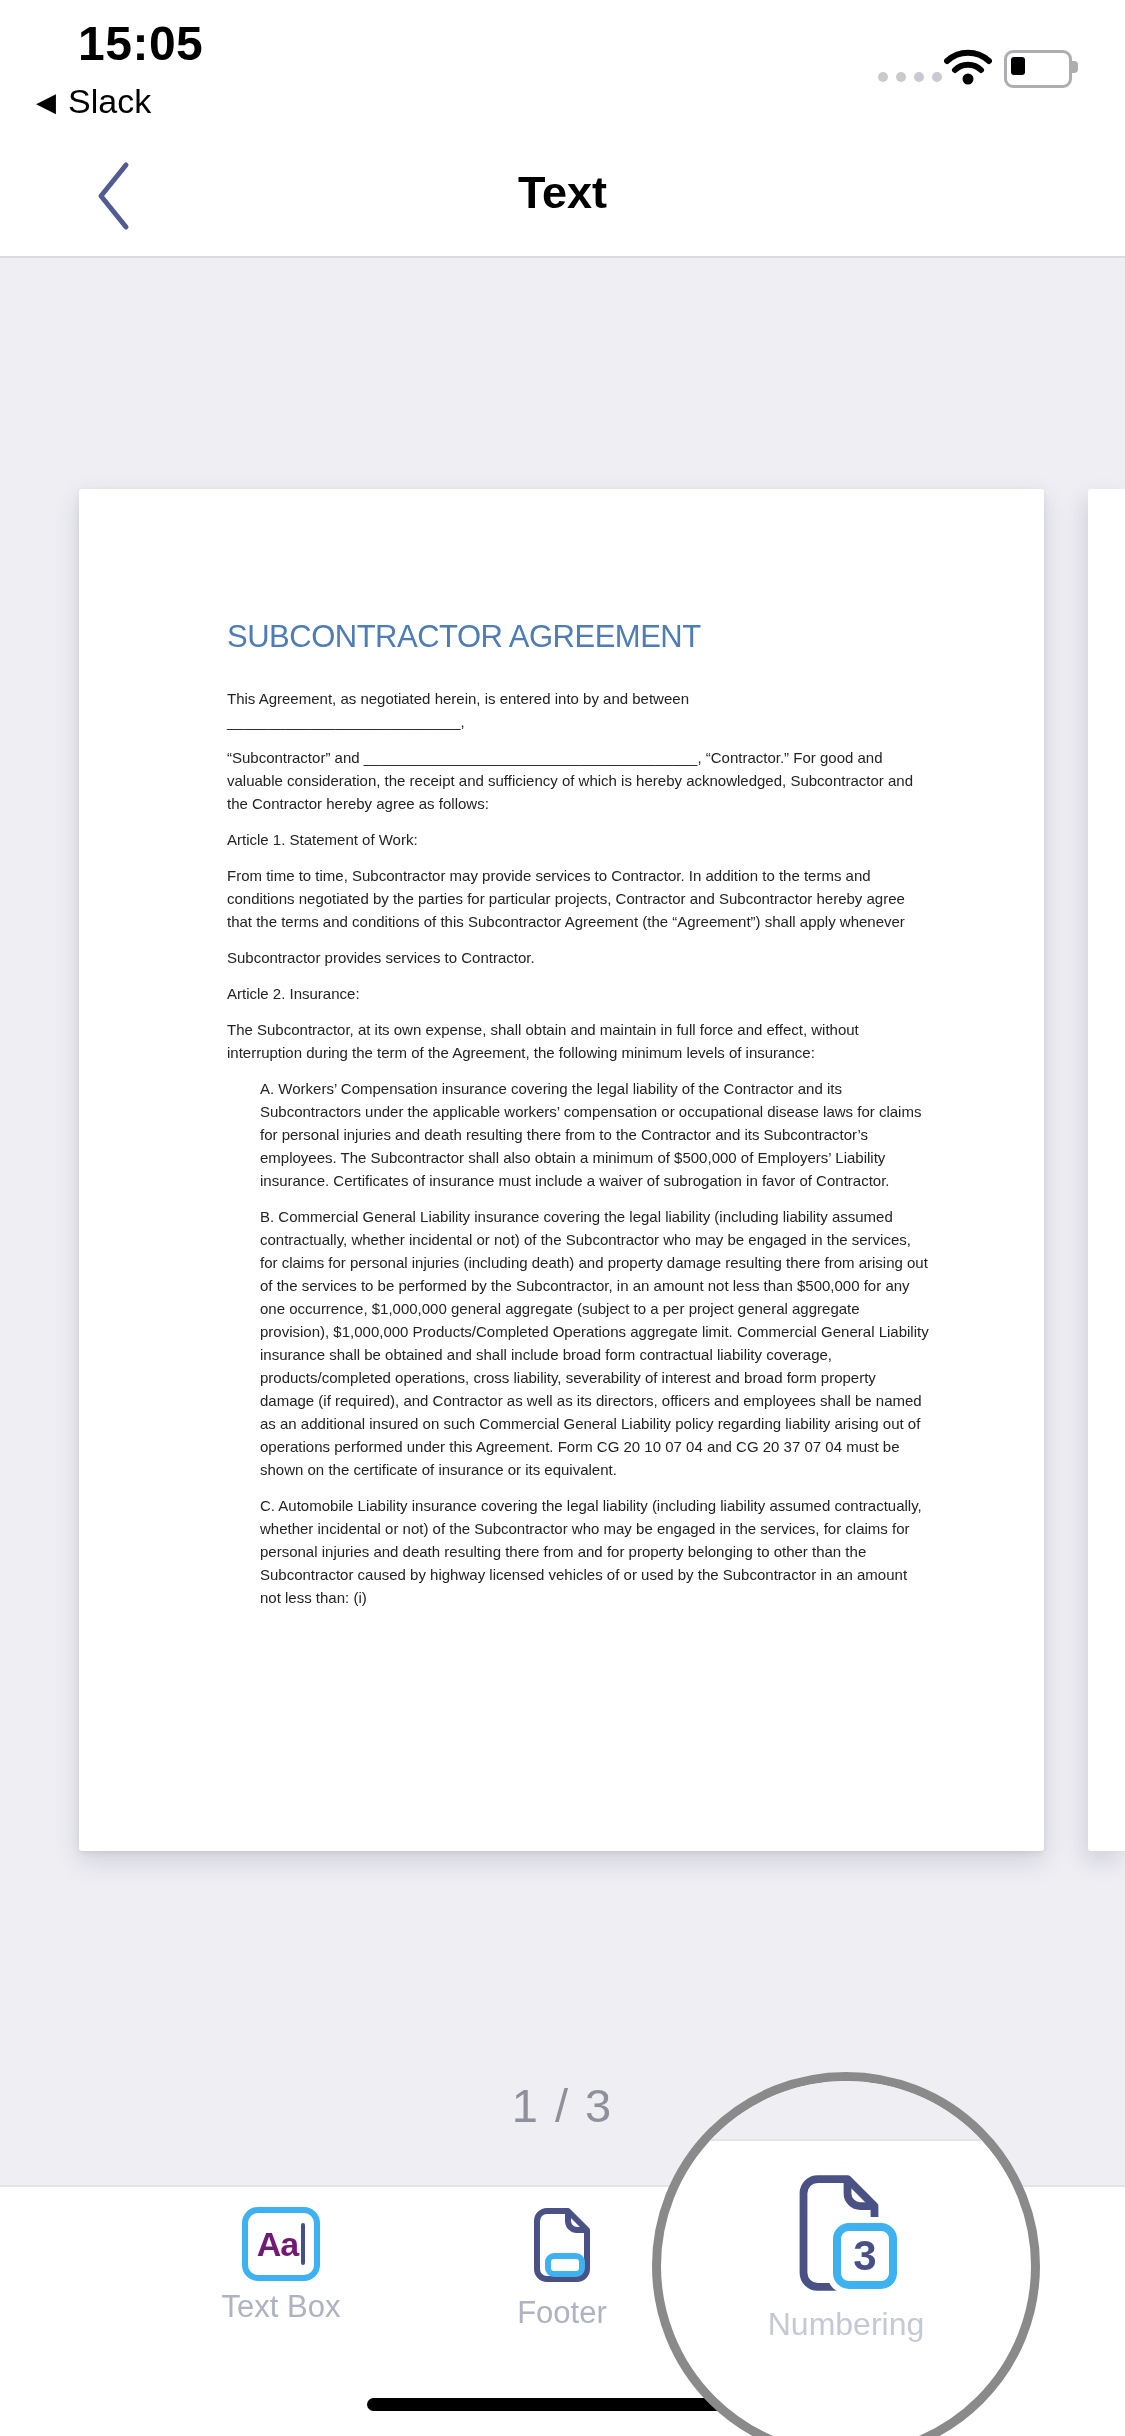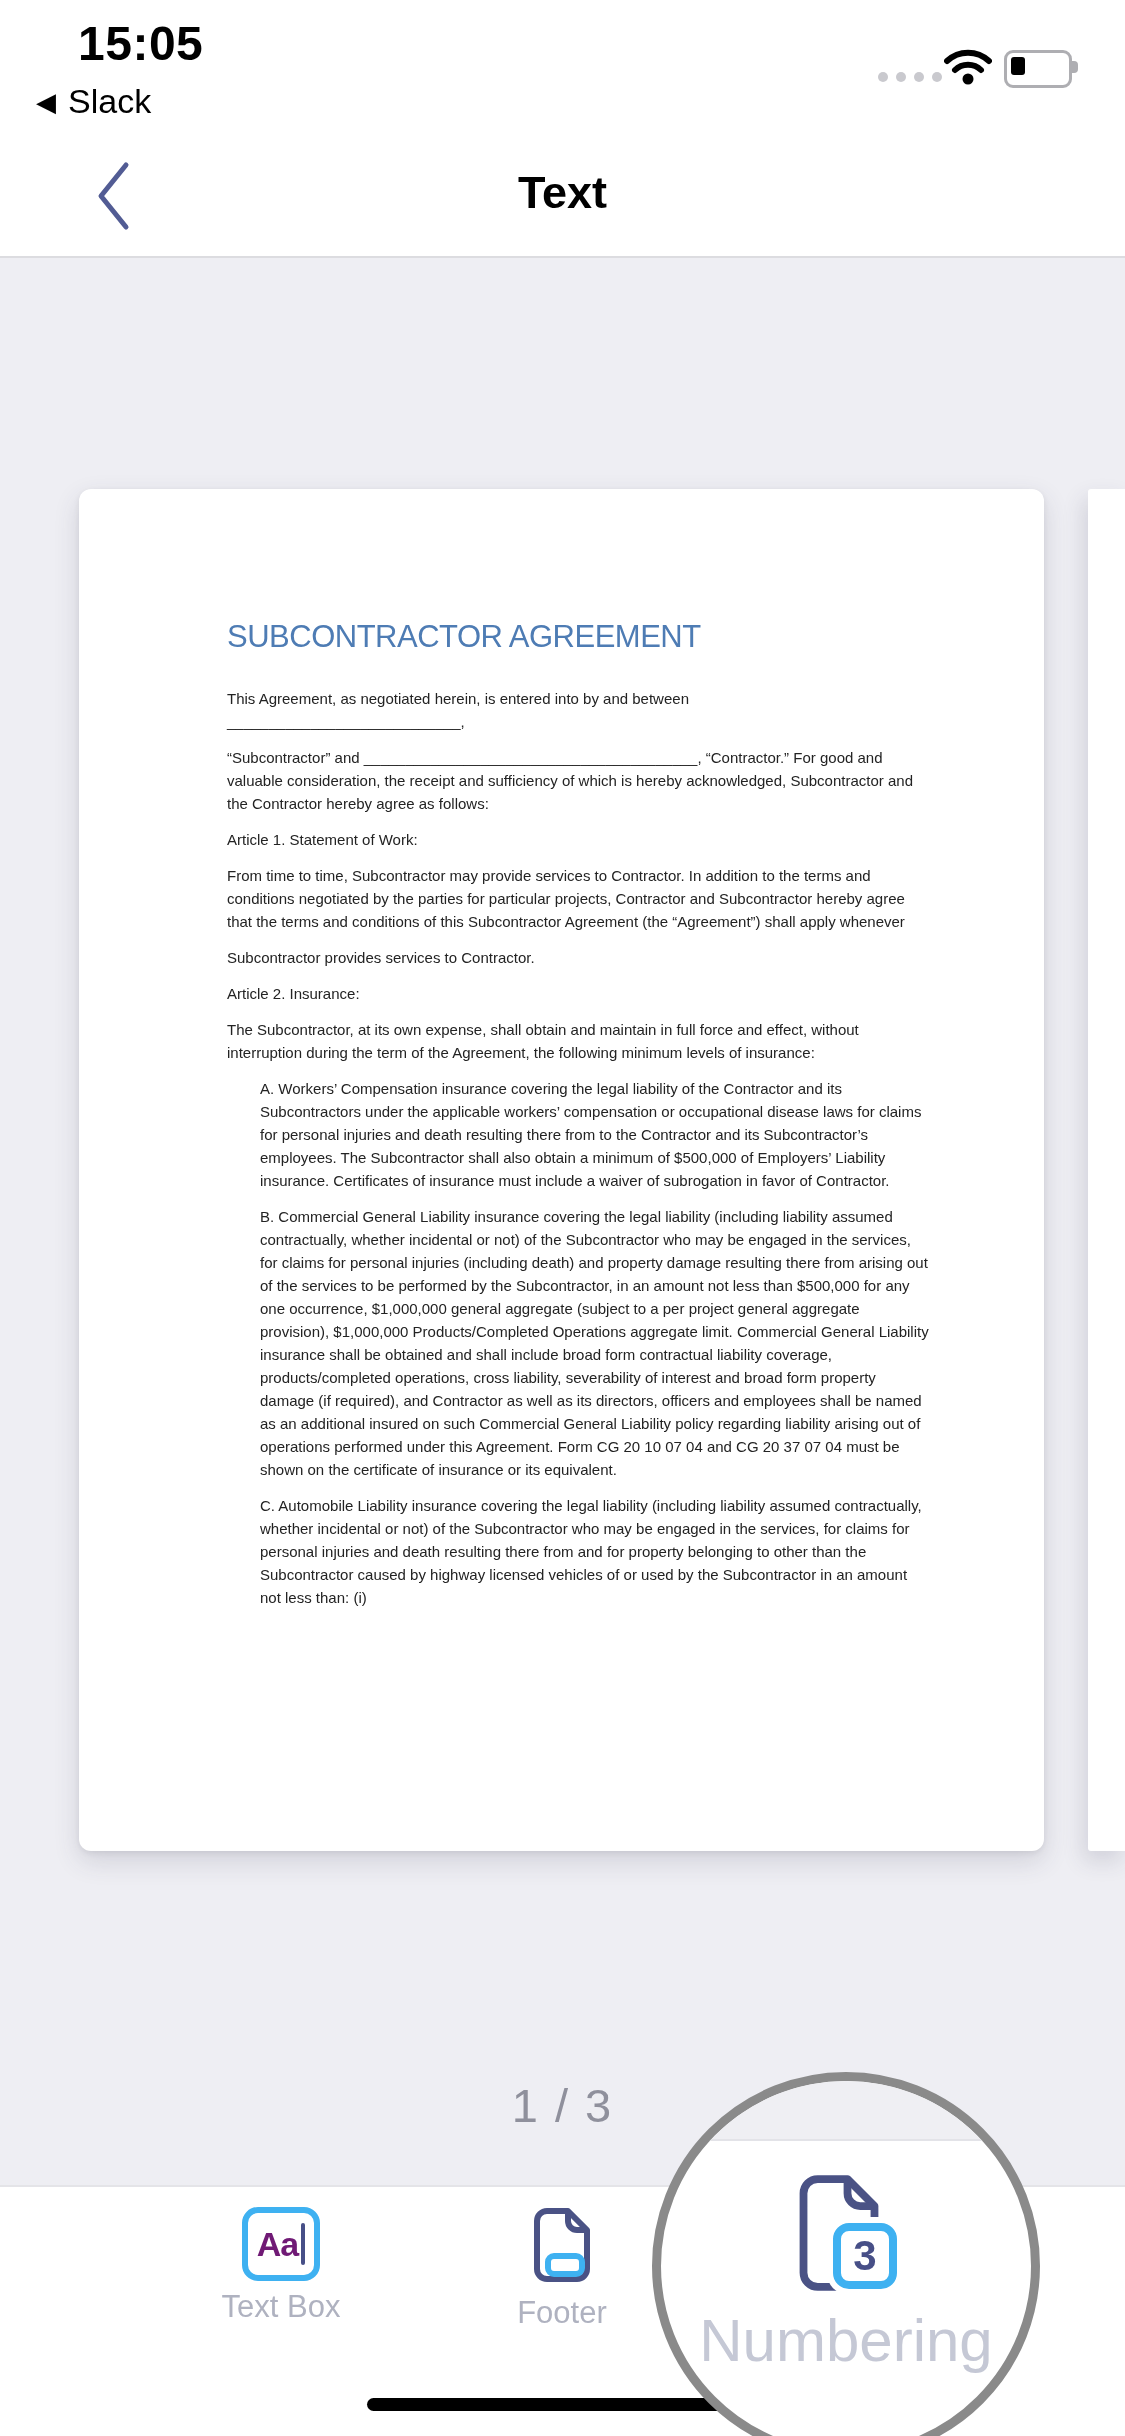--- a/index.html
+++ b/index.html
@@ -19,21 +19,21 @@
   .battery{position:absolute;left:1004px;top:50px;width:62px;height:32px;border:3px solid #aeaeb2;border-radius:9px;}
   .battery .fill{position:absolute;left:4px;top:4px;width:14px;height:18px;background:#000;border-radius:3px;}
   .battery .nub{position:absolute;right:-9px;top:8px;width:6px;height:12px;background:#aeaeb2;border-radius:0 4px 4px 0;}
   
   .nav-bar{position:absolute;left:0;top:130px;width:1125px;height:128px;background:#fff;border-bottom:2px solid #dcdce0;box-sizing:border-box;}
   .nav-back{position:absolute;left:92px;top:30px;width:50px;height:72px;cursor:pointer;}
   .nav-title{position:absolute;left:0;top:0;width:100%;height:100%;display:flex;align-items:center;justify-content:center;font-size:45px;font-weight:700;color:#000;}
   
   .content{position:absolute;left:0;top:258px;width:1125px;height:1927px;background:#eeeef3;}
   .page{
-    position:absolute;left:79px;top:231px;width:965px;height:1362px;background:#fff;border-radius:12px;
+    position:absolute;left:79px;top:231px;width:965px;height:1362px;background:#fff;border-radius:3px;
     box-shadow:0 10px 26px rgba(55,55,90,.16),0 2px 6px rgba(0,0,0,.07);
     box-sizing:border-box;padding:128px 114px 0 148px;overflow:hidden;
   }
   .page2{
     position:absolute;left:1088px;top:231px;width:37px;height:1362px;background:#fff;border-radius:3px 0 0 3px;
     box-shadow:-4px 10px 22px rgba(55,55,90,.16);
   }
   .doc-p{white-space:pre-wrap;color:#232323;font-size:15px;line-height:23px;margin:0 0 13px 0;}
   .doc-p.heading{font-size:31px;line-height:40px;color:#4e7cb4;letter-spacing:-.5px;margin:0 0 30px 0;}
   .doc-p.indent{margin-left:33px;}
@@ -52,21 +52,21 @@
   
   .home-indicator{position:absolute;left:367px;top:2398px;width:390px;height:13px;border-radius:7px;background:#000;cursor:pointer;}
   
   .spotlight{position:absolute;left:652px;top:2072px;width:388px;height:388px;border-radius:50%;
     border:9px solid #8a8a8a;background:#fff;box-sizing:border-box;overflow:hidden;}
   .spot-gray{position:absolute;left:0;top:0;width:100%;height:58px;background:#efeff3;border-bottom:2px solid #e3e3e8;}
   .spot-icon{position:absolute;left:134px;top:92px;width:88px;height:120px;}
   .spot-badge{position:absolute;left:172px;top:142px;width:64px;height:66px;border:8px solid #3eb1f1;border-radius:16px;
     box-sizing:border-box;background:#fff;box-shadow:0 0 0 6px #fff;display:flex;align-items:center;justify-content:center;}
   .spot-badge span{font-size:42px;font-weight:700;color:#474f87;}
-  .spot-label{position:absolute;left:0;top:225px;width:370px;text-align:center;font-size:60px;color:#c5c8d5;}
+  .spot-label{position:absolute;left:0;top:225px;width:370px;text-align:center;font-size:32px;color:#c5c8d5;}
 </style>
 </head>
 <body>
 
 <div class="status-bar">
   <div class="time">15:05</div>
   <div class="back-app">
     <span class="tri">◀</span>
     <span>Slack</span>
   </div>

